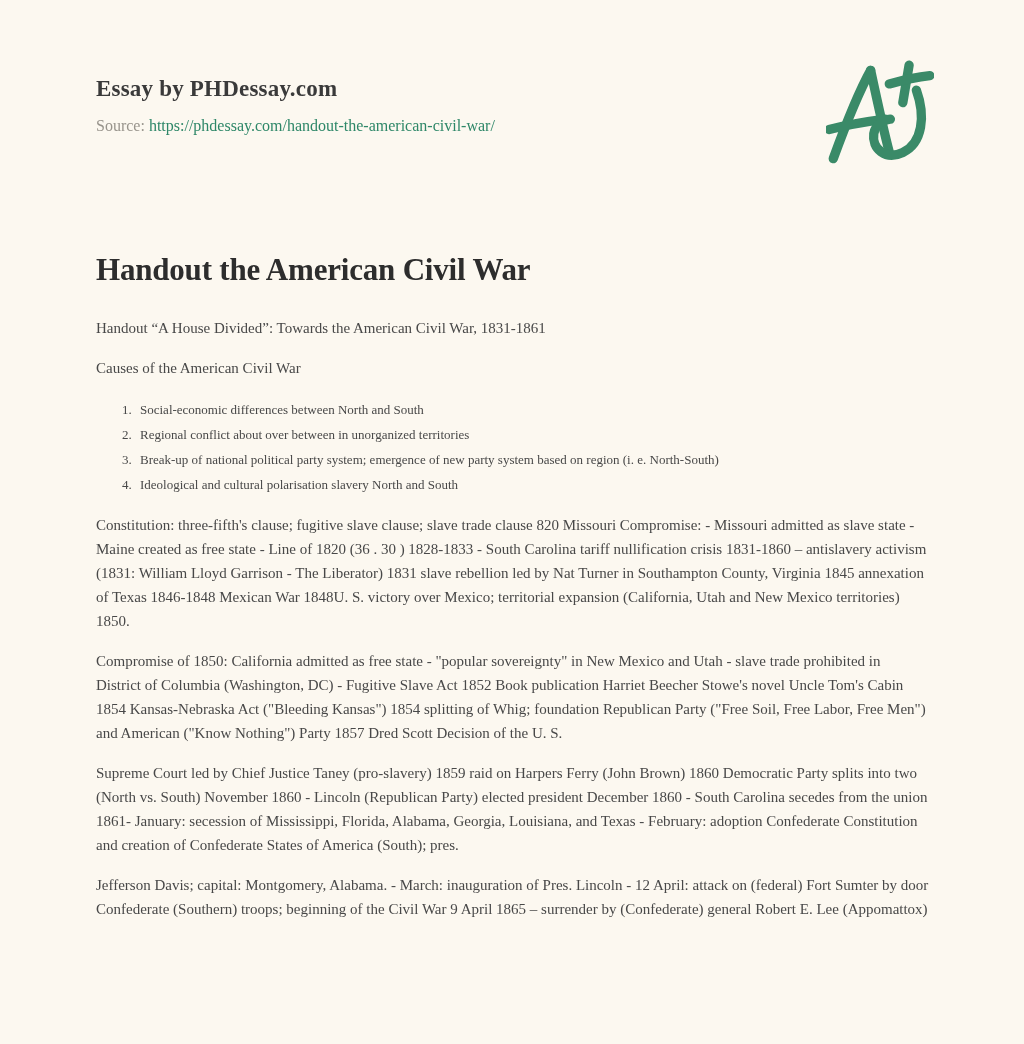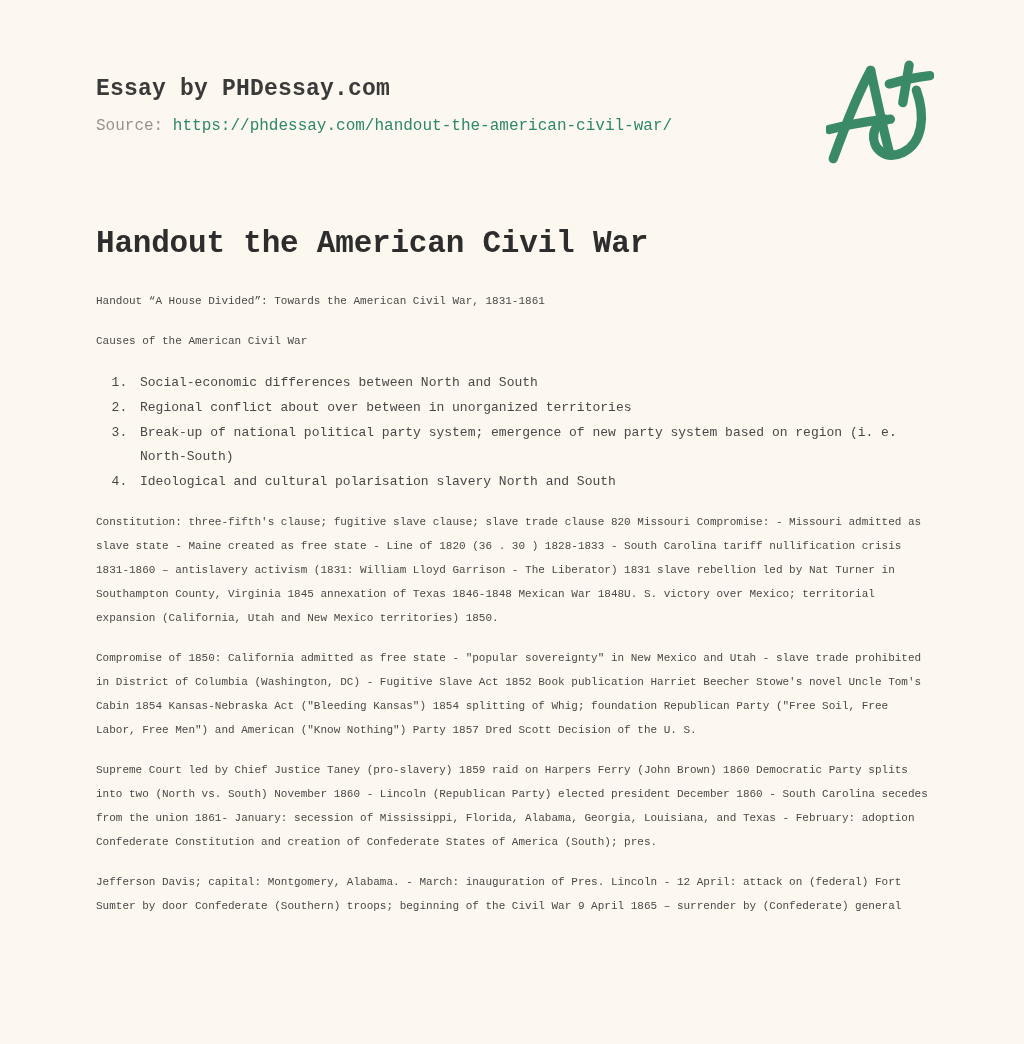--- a/index.html
+++ b/index.html
@@ -5,21 +5,21 @@
   html, body {
     margin: 0;
     padding: 0;
     background: #FCF8F0;
   }
   .page {
     position: relative;
     width: 1024px;
     height: 924px;
     background: #FCF8F0;
-    font-family: Liberation Mono, monospace;
+    font-family: Liberation Serif, serif;
     overflow: hidden;
   }
   .content {
     position: absolute;
     left: 96px;
     top: 0;
     width: 833px;
   }
   .site-title {
     margin-top: 76px;
@@ -39,29 +39,29 @@
     font-weight: 500;
   }
   .logo {
     position: absolute;
     top: 60px;
     right: 90px;
     width: 108px;
     height: 108px;
   }
   h1.article-title {
-    margin: 91px 0 28px 0;
+    margin: 117px 0 28px 0;
     font-size: 31px;
     font-weight: 700;
     color: #2d2d2d;
     letter-spacing: -0.2px;
   }
   .article p {
     margin: 16px 0;
-    font-size: 11px;
+    font-size: 15px;
     line-height: 24px;
     color: #484848;
   }
   .article ol {
     margin: 18px 0 16px 0;
     padding-left: 39px;
   }
   .article ol li {
     font-size: 13px;
     line-height: 24px;

